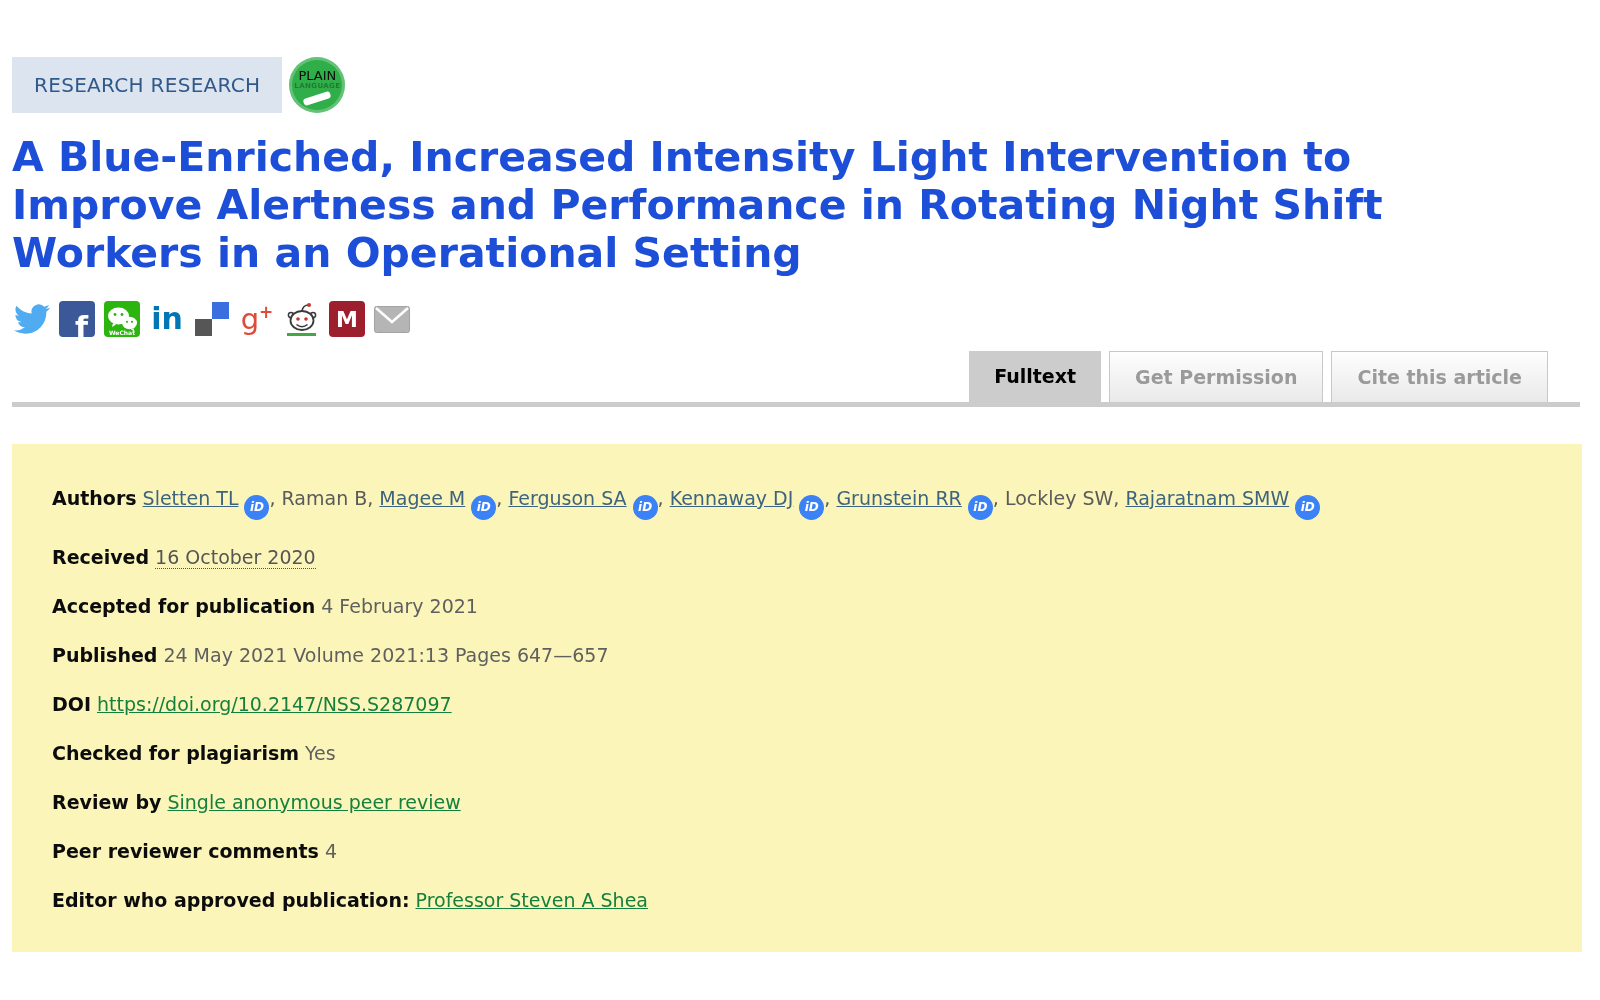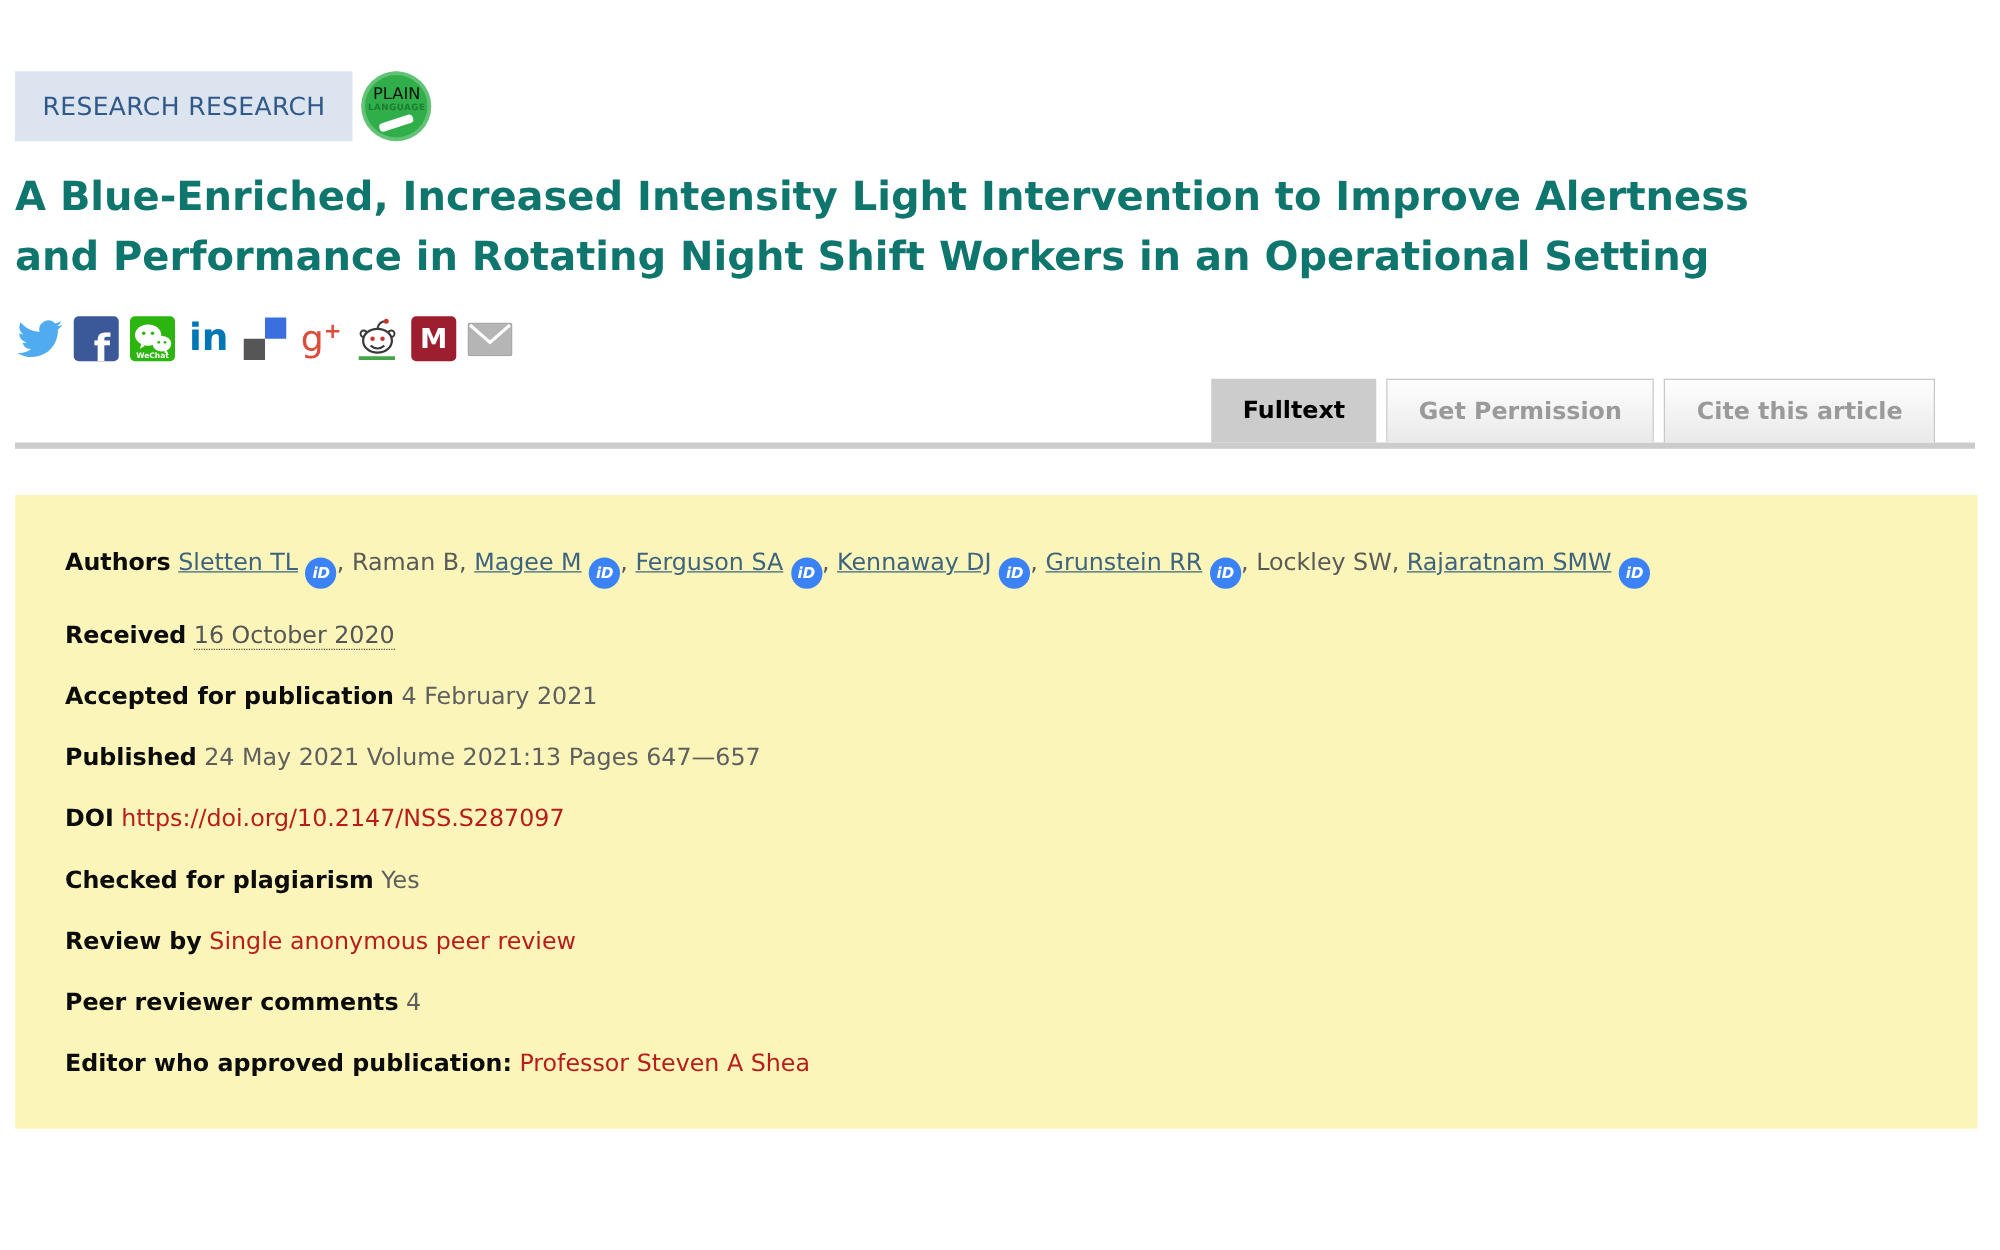--- a/index.html
+++ b/index.html
@@ -11,21 +11,21 @@
   .badge-row{display:flex;align-items:center;margin:57px 0 0 0;height:56px;}
   .category-badge{background:#dce4f0;color:#30598a;font-size:20px;font-weight:500;
     padding:0 22px;height:56px;display:flex;align-items:center;letter-spacing:.3px;}
   .plain-badge{width:56px;height:56px;border-radius:50%;background:#2fae49;margin-left:7px;
     display:flex;flex-direction:column;align-items:center;justify-content:center;box-shadow:inset 0 0 0 3px rgba(255,255,255,.25);}
   .plain-badge .l1{font-size:13px;font-weight:normal;color:#0d0d0d;line-height:13px;}
   .plain-badge .l2{font-size:7px;font-weight:bold;color:#1d7c33;line-height:9px;letter-spacing:.4px;}
   .pencil{width:28px;height:7px;background:#fff;border-radius:3px;transform:rotate(-18deg);margin-top:4px;}
 
   
-  h1.title{margin:20px 0 0 0;font-size:32px;line-height:48px;font-weight:bold;color:#0f766e;max-width:1400px;}
+  h1.title{margin:20px 0 0 0;font-size:41px;line-height:48px;font-weight:bold;color:#1d4ed8;max-width:1400px;}
 
   
   .social-bar{display:flex;align-items:flex-end;gap:9px;margin:22px 0 0 2px;height:38px;}
   .s-icon{width:36px;height:36px;position:relative;display:flex;align-items:center;justify-content:center;cursor:pointer;}
   .sq{width:36px;height:36px;border-radius:4px;display:flex;align-items:center;justify-content:center;overflow:hidden;position:relative;}
   .fb{background:#3b5998;}
   .fb .glyph{color:#fff;font-weight:bold;font-size:30px;position:absolute;bottom:-8px;right:7px;}
   .wc{background:#2cb50e;flex-direction:column;}
   .wc-caption{color:#fff;font-size:6px;font-weight:bold;position:absolute;bottom:1px;width:100%;text-align:center;}
   .li .glyph{color:#0077b5;font-weight:bold;font-size:30px;line-height:36px;}
@@ -44,21 +44,21 @@
   .tab.inactive{color:#9a9a9a;border:1px solid #c8c8c8;border-bottom:none;
     background:linear-gradient(#fefefe,#e9e9e9);}
   .tab.active{color:#000;background:#cccccc;border:none;}
 
   
   .info-panel{background:#fbf5b9;margin:37px 8px 0 0;padding:42px 40px 40px 40px;min-height:406px;box-sizing:border-box;}
   .info-row{font-size:19px;margin-bottom:25px;color:#5f5f5f;line-height:24px;}
   .info-row:last-child{margin-bottom:0;}
   .info-row .label{font-weight:bold;color:#0c0c0c;margin-right:6px;}
   .plain-val{color:#5f5f5f;}
-  a.link-blue{color:#b91c1c;cursor:pointer;}
+  a.link-blue{color:#15803d;text-decoration:underline;cursor:pointer;}
   a.link-author{color:#3d647f;text-decoration:underline;cursor:pointer;}
   .dotted-val{color:#555;border-bottom:1px dotted #555;cursor:help;}
   .orcid{display:inline-flex;align-items:center;justify-content:center;width:25px;height:25px;border-radius:50%;
     background:#3b82f6;color:#fff;font-size:12px;font-weight:bold;vertical-align:-6px;margin-left:6px;cursor:pointer;
     font-style:italic;}
   .author-sep{color:#5a5a5a;}
 </style>
 </head>
 <body>
 

